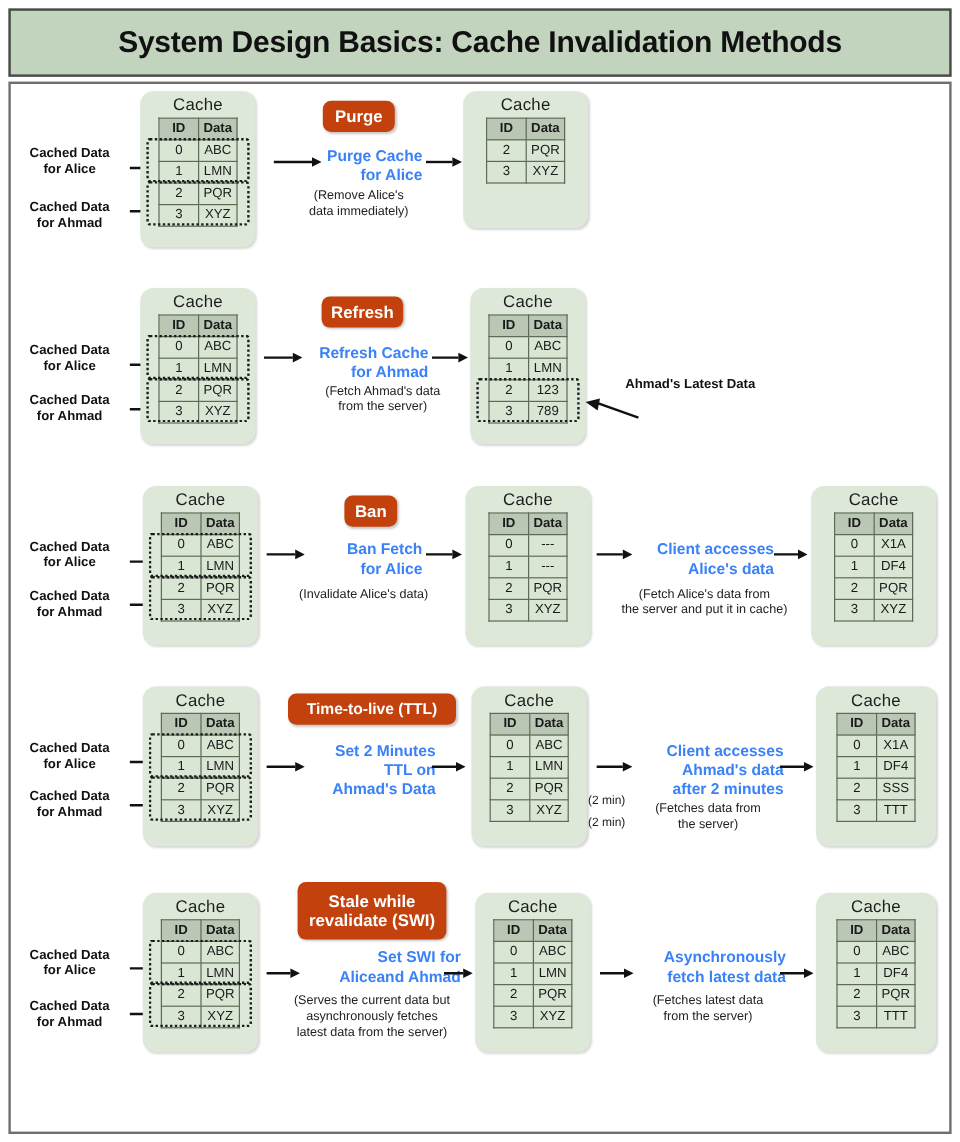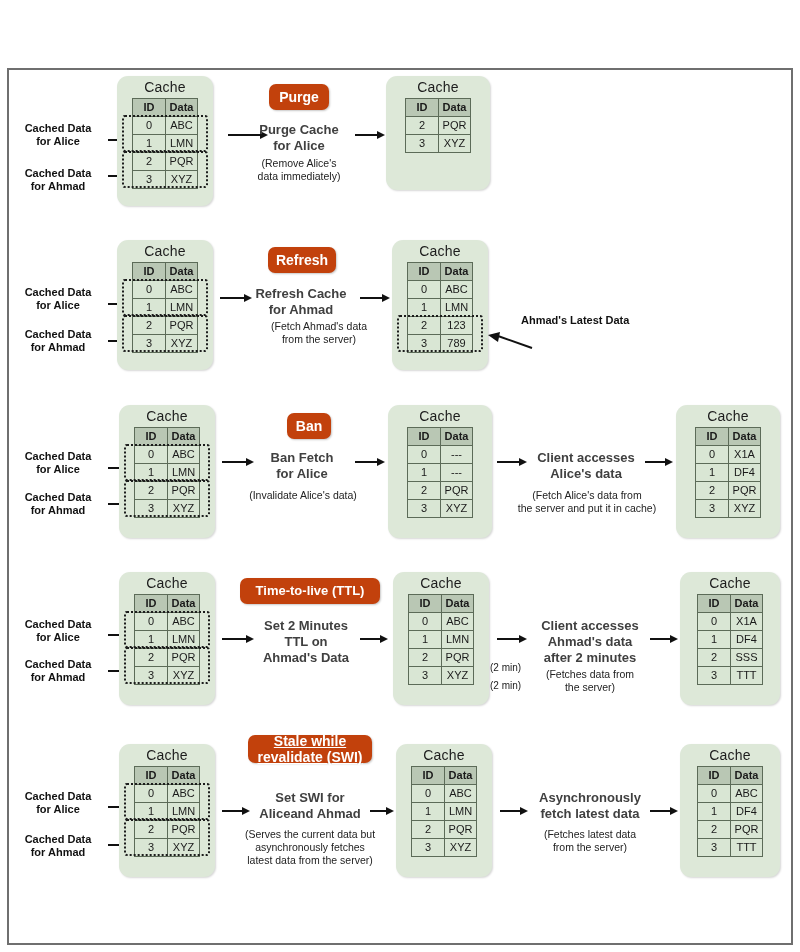--- a/index.html
+++ b/index.html
@@ -102,24 +102,24 @@
     border-radius: 7px;
     text-align: center;
     display: flex; align-items: center; justify-content: center;
     box-shadow: 1px 1px 2px rgba(0,0,0,0.22);
     line-height: 16px;
   }
 
   
   .step-main {
     position: absolute;
-    text-align: center;
+    text-align: right;
     font-size: 13px;
     font-weight: bold;
-    color: #404040;
+    color: #3b82f6;
     line-height: 16px;
   }
   .step-sub {
     position: absolute;
     text-align: center;
     font-size: 10.5px;
     color: #222222;
     line-height: 13px;
   }
 
@@ -164,20 +164,23 @@
     font-weight: bold;
     display: flex; align-items: center; justify-content: center;
     box-shadow: 1px 1px 2px rgba(0,0,0,0.22);
   }
 </style>
 </head>
 <body>
 
 <div id="page">
 
+  <div class="title-band">
+    <div class="title-text">System Design Basics: Cache Invalidation Methods</div>
+  </div>
 
   <div class="body-frame"></div>
 
   <div class="row" style="top:0;height:0;">
 
     <div class="side-label" style="left:10px;top:122px;width:96px;">
       <div>Cached Data</div>
       <div>for Alice</div>
     </div>
     <div class="arrow" style="left:108px;top:135px;">
@@ -764,21 +767,21 @@
         <tr>
               <td>3</td>
               <td>XYZ</td>
             </tr>
       </tbody>
         </table>
       <div class="group-box" style="left:5px;top:39px;width:86px;height:37px;"></div>
       <div class="group-box" style="left:5px;top:75px;width:86px;height:37px;"></div>
     </div>
 
-    <div class="badge" style="left:248px;top:735px;width:124px;height:28px;font-size:14px;flex-direction:column;text-decoration:underline;">
+    <div class="badge" style="left:248px;top:735px;width:124px;height:48px;font-size:14px;flex-direction:column;">
       <span>Stale while</span>
       <span>revalidate (SWI)</span>
     </div>
 
     <div class="arrow" style="left:222px;top:806px;">
       <svg width="28" height="10">
           <line x1="0" y1="5" x2="20" y2="5" stroke="#111" stroke-width="2"></line>
           <polygon points="20,1 28,5 20,9" fill="#111"></polygon>
         </svg>
     </div>

